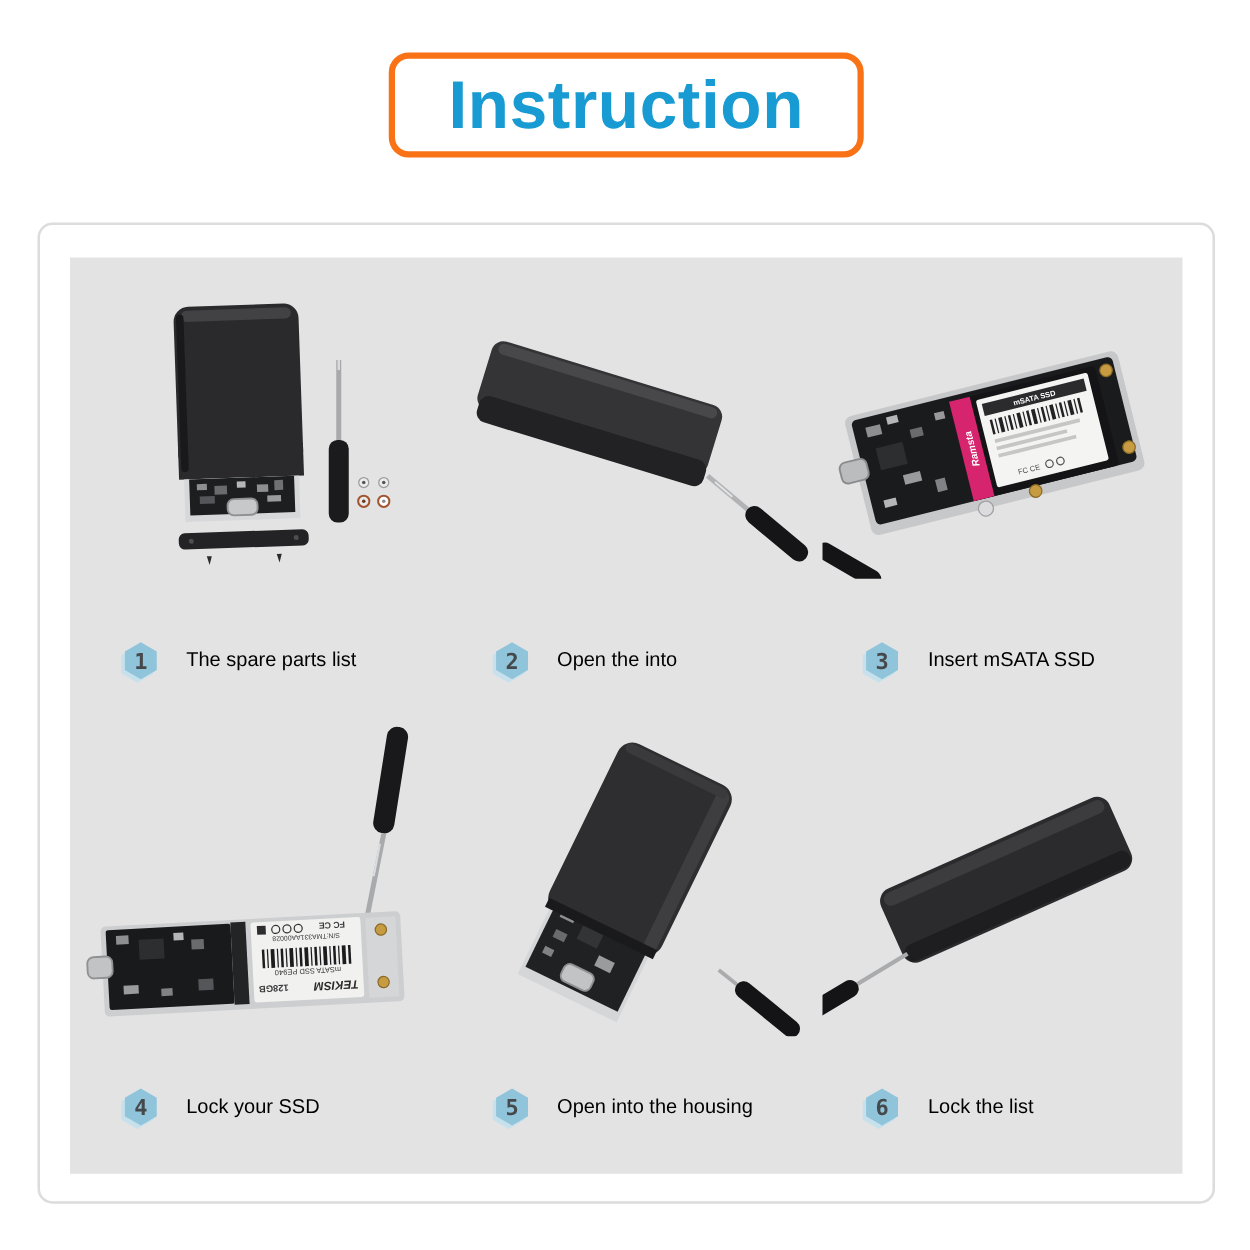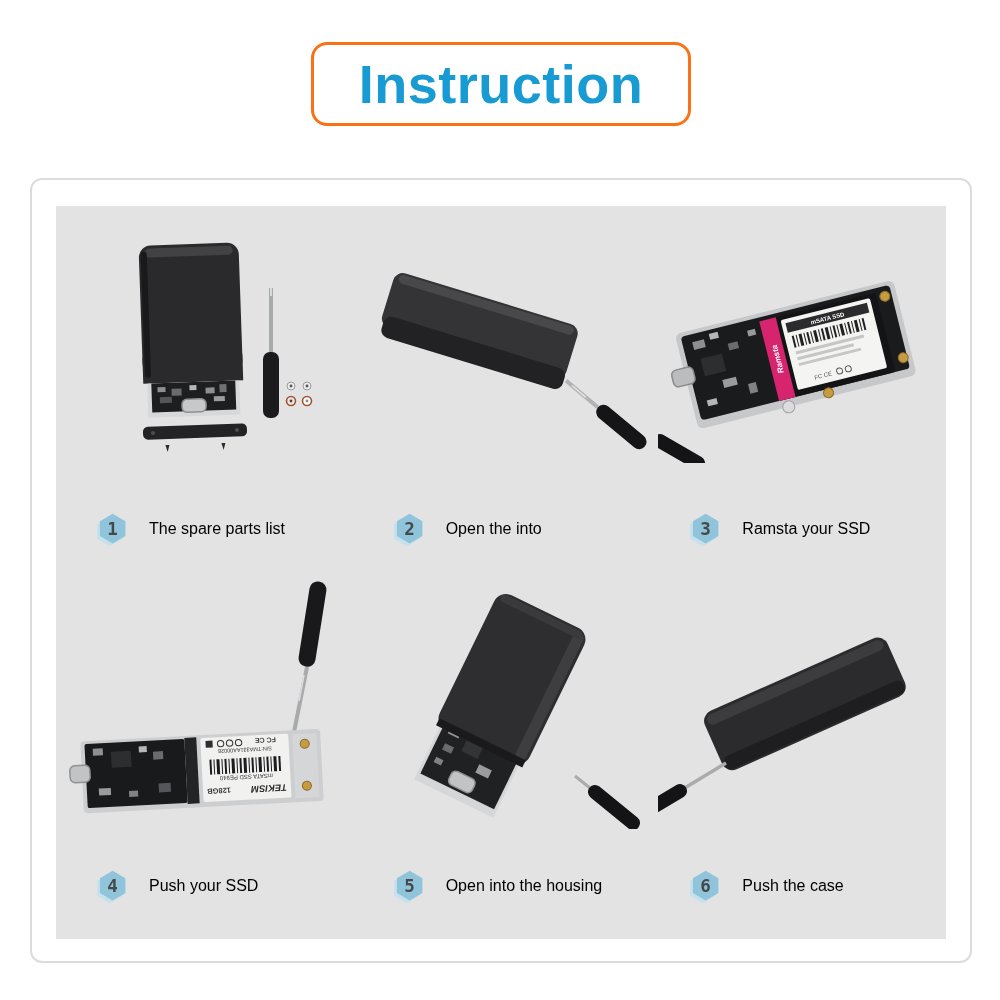--- a/index.html
+++ b/index.html
@@ -4,21 +4,21 @@
 <style>
   html, body { margin:0; padding:0; }
   body {
     width:1000px; height:1000px; position:relative;
     background:#ffffff;
     font-family:"Liberation Sans", sans-serif;
     overflow:hidden;
   }
   .title-box {
     position:absolute; left:311px; top:42px; width:380px; height:84px;
-    border:3px solid #f97316; border-radius:16px; background:#ffffff;
+    border:5px solid #f97316; border-radius:16px; background:#ffffff;
     box-sizing:border-box; display:flex; align-items:center; justify-content:center;
   }
   .title-text {
     font-size:54px; font-weight:bold; color:#189ad3; letter-spacing:0.5px;
   }
   .frame {
     position:absolute; left:30px; top:178px; width:942px; height:785px;
     border:2px solid #dcdcdc; border-radius:12px; background:#ffffff;
     box-sizing:border-box;
   }
@@ -196,21 +196,21 @@
         </svg>
       </div>
       <div class="caption">
         <span class="hex">
           <svg viewBox="0 0 40 40" width="37" height="37">
             <polygon points="18,3 31.8,11 31.8,27 18,35 4.2,27 4.2,11" transform="translate(-3,3)" fill="#c7e1ec"></polygon>
             <polygon points="18,3 31.8,11 31.8,27 18,35 4.2,27 4.2,11" fill="#8fc4da"></polygon>
             <text class="hex-num" x="18" y="26" text-anchor="middle">3</text>
           </svg>
         </span>
-        <span class="cap-text">Ramsta your SSD</span>
+        <span class="cap-text">Insert mSATA SSD</span>
       </div>
     </div>
 
     <div class="cell cell-r2">
       <div class="photo">
         <svg width="280" height="262" viewBox="0 0 280 262">
           <g>
             <g transform="rotate(9 248 47)">
               <rect x="240" y="4" width="17" height="86" rx="8" fill="#19191b"></rect>
             </g>
@@ -269,21 +269,21 @@
         </svg>
       </div>
       <div class="caption">
         <span class="hex">
           <svg viewBox="0 0 40 40" width="37" height="37">
             <polygon points="18,3 31.8,11 31.8,27 18,35 4.2,27 4.2,11" transform="translate(-3,3)" fill="#c7e1ec"></polygon>
             <polygon points="18,3 31.8,11 31.8,27 18,35 4.2,27 4.2,11" fill="#8fc4da"></polygon>
             <text class="hex-num" x="18" y="26" text-anchor="middle">4</text>
           </svg>
         </span>
-        <span class="cap-text">Push your SSD</span>
+        <span class="cap-text">Lock your SSD</span>
       </div>
     </div>
 
     <div class="cell cell-r2">
       <div class="photo">
         <svg width="280" height="242" viewBox="0 0 280 242">
           <g transform="rotate(26 140 110)">
             <g>
               <rect x="98" y="150" width="88" height="72" fill="#d5d6d8"></rect>
               <rect x="101" y="150" width="82" height="64" fill="#202123"></rect>
@@ -333,18 +333,18 @@
         </svg>
       </div>
       <div class="caption">
         <span class="hex">
           <svg viewBox="0 0 40 40" width="37" height="37">
             <polygon points="18,3 31.8,11 31.8,27 18,35 4.2,27 4.2,11" transform="translate(-3,3)" fill="#c7e1ec"></polygon>
             <polygon points="18,3 31.8,11 31.8,27 18,35 4.2,27 4.2,11" fill="#8fc4da"></polygon>
             <text class="hex-num" x="18" y="26" text-anchor="middle">6</text>
           </svg>
         </span>
-        <span class="cap-text">Push the case</span>
+        <span class="cap-text">Lock the list</span>
       </div>
     </div>
 
   </div>
 </div>
 
 </body></html>

